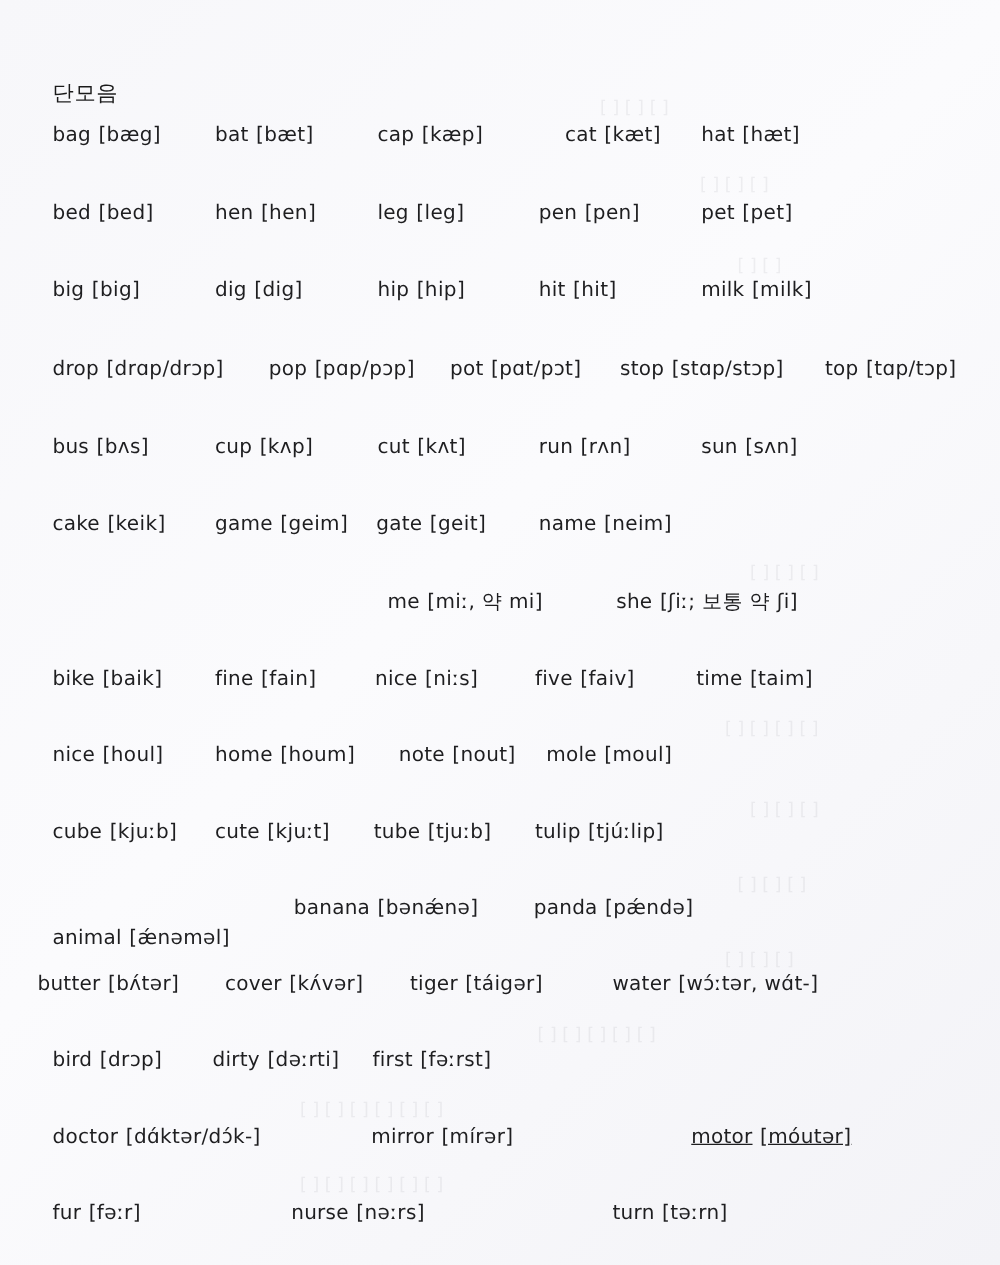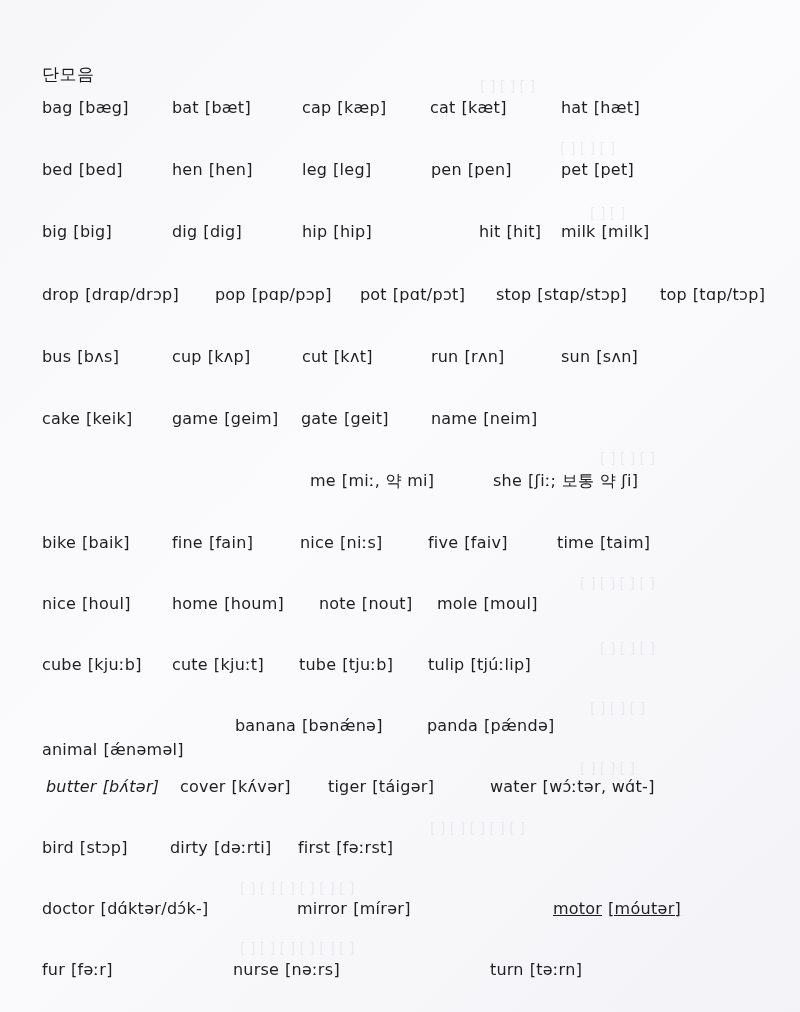--- a/index.html
+++ b/index.html
@@ -48,35 +48,35 @@
     <span style="left:240px;top:940px;">[ ] [ ] [ ] [ ] [ ] [ ]</span>
   </div>
 
   <div class="section-title">단모음</div>
 
   <div id="rows">
       <div class="row" style="top: 98px;">
         <div class="entry" style="left: 42px;"><span class="word">bag</span><span class="ipa">[bæg]</span></div>
         <div class="entry" style="left: 172px;"><span class="word">bat</span><span class="ipa">[bæt]</span></div>
         <div class="entry" style="left: 302px;"><span class="word">cap</span><span class="ipa">[kæp]</span></div>
-        <div class="entry" style="left: 430px;"><span class="word">cat</span><span class="ipa">[kæt]</span></div>
+        <div class="entry" style="left: 452px;"><span class="word">cat</span><span class="ipa">[kæt]</span></div>
         <div class="entry" style="left: 561px;"><span class="word">hat</span><span class="ipa">[hæt]</span></div>
       </div>
       <div class="row" style="top: 160px;">
         <div class="entry" style="left: 42px;"><span class="word">bed</span><span class="ipa">[bed]</span></div>
         <div class="entry" style="left: 172px;"><span class="word">hen</span><span class="ipa">[hen]</span></div>
         <div class="entry" style="left: 302px;"><span class="word">leg</span><span class="ipa">[leg]</span></div>
         <div class="entry" style="left: 431px;"><span class="word">pen</span><span class="ipa">[pen]</span></div>
         <div class="entry" style="left: 561px;"><span class="word">pet</span><span class="ipa">[pet]</span></div>
       </div>
       <div class="row" style="top: 222px;">
         <div class="entry" style="left: 42px;"><span class="word">big</span><span class="ipa">[big]</span></div>
         <div class="entry" style="left: 172px;"><span class="word">dig</span><span class="ipa">[dig]</span></div>
         <div class="entry" style="left: 302px;"><span class="word">hip</span><span class="ipa">[hip]</span></div>
-        <div class="entry" style="left: 431px; margin-left: 48px;"><span class="word">hit</span><span class="ipa">[hit]</span></div>
+        <div class="entry" style="left: 431px;"><span class="word">hit</span><span class="ipa">[hit]</span></div>
         <div class="entry" style="left: 561px;"><span class="word">milk</span><span class="ipa">[milk]</span></div>
       </div>
       <div class="row" style="top: 285px;">
         <div class="entry" style="left: 42px;"><span class="word">drop</span><span class="ipa">[drɑp/drɔp]</span></div>
         <div class="entry" style="left: 215px;"><span class="word">pop</span><span class="ipa">[pɑp/pɔp]</span></div>
         <div class="entry" style="left: 360px;"><span class="word">pot</span><span class="ipa">[pɑt/pɔt]</span></div>
         <div class="entry" style="left: 496px;"><span class="word">stop</span><span class="ipa">[stɑp/stɔp]</span></div>
         <div class="entry" style="left: 660px;"><span class="word">top</span><span class="ipa">[tɑp/tɔp]</span></div>
       </div>
       <div class="row" style="top: 347px;">
@@ -114,27 +114,27 @@
         <div class="entry" style="left: 172px;"><span class="word">cute</span><span class="ipa">[kjuːt]</span></div>
         <div class="entry" style="left: 299px;"><span class="word">tube</span><span class="ipa">[tjuːb]</span></div>
         <div class="entry" style="left: 428px;"><span class="word">tulip</span><span class="ipa">[tjúːlip]</span></div>
       </div>
       <div class="row" style="top: 716px;">
         <div class="entry" style="left: 42px; margin-top: 24px;"><span class="word">animal</span><span class="ipa">[ǽnəməl]</span></div>
         <div class="entry" style="left: 235px;"><span class="word">banana</span><span class="ipa">[bənǽnə]</span></div>
         <div class="entry" style="left: 427px; text-align: right;"><span class="word">panda</span><span class="ipa">[pǽndə]</span></div>
       </div>
       <div class="row" style="top: 777px;">
-        <div class="entry" style="left: 46px; font-style: italic;"><span class="word">butter</span><span class="ipa">[bʌ́tər]</span></div>
+        <div class="entry" style="left: 30px;"><span class="word">butter</span><span class="ipa">[bʌ́tər]</span></div>
         <div class="entry" style="left: 180px;"><span class="word">cover</span><span class="ipa">[kʌ́vər]</span></div>
         <div class="entry" style="left: 328px;"><span class="word">tiger</span><span class="ipa">[táigər]</span></div>
         <div class="entry" style="left: 490px;"><span class="word">water</span><span class="ipa">[wɔ́ːtər, wɑ́t-]</span></div>
       </div>
       <div class="row" style="top: 838px;">
-        <div class="entry" style="left: 42px;"><span class="word">bird</span><span class="ipa">[stɔp]</span></div>
+        <div class="entry" style="left: 42px;"><span class="word">bird</span><span class="ipa">[drɔp]</span></div>
         <div class="entry" style="left: 170px;"><span class="word">dirty</span><span class="ipa">[dəːrti]</span></div>
         <div class="entry" style="left: 298px;"><span class="word">first</span><span class="ipa">[fəːrst]</span></div>
       </div>
       <div class="row" style="top: 899px;">
         <div class="entry" style="left: 42px;"><span class="word">doctor</span><span class="ipa">[dɑ́ktər/dɔ́k-]</span></div>
         <div class="entry" style="left: 297px;"><span class="word">mirror</span><span class="ipa">[mírər]</span></div>
         <div class="entry" style="left: 553px; text-decoration: underline;"><span class="word">motor</span><span class="ipa">[móutər]</span></div>
       </div>
       <div class="row" style="top: 960px;">
         <div class="entry" style="left: 42px;"><span class="word">fur</span><span class="ipa">[fəːr]</span></div>

